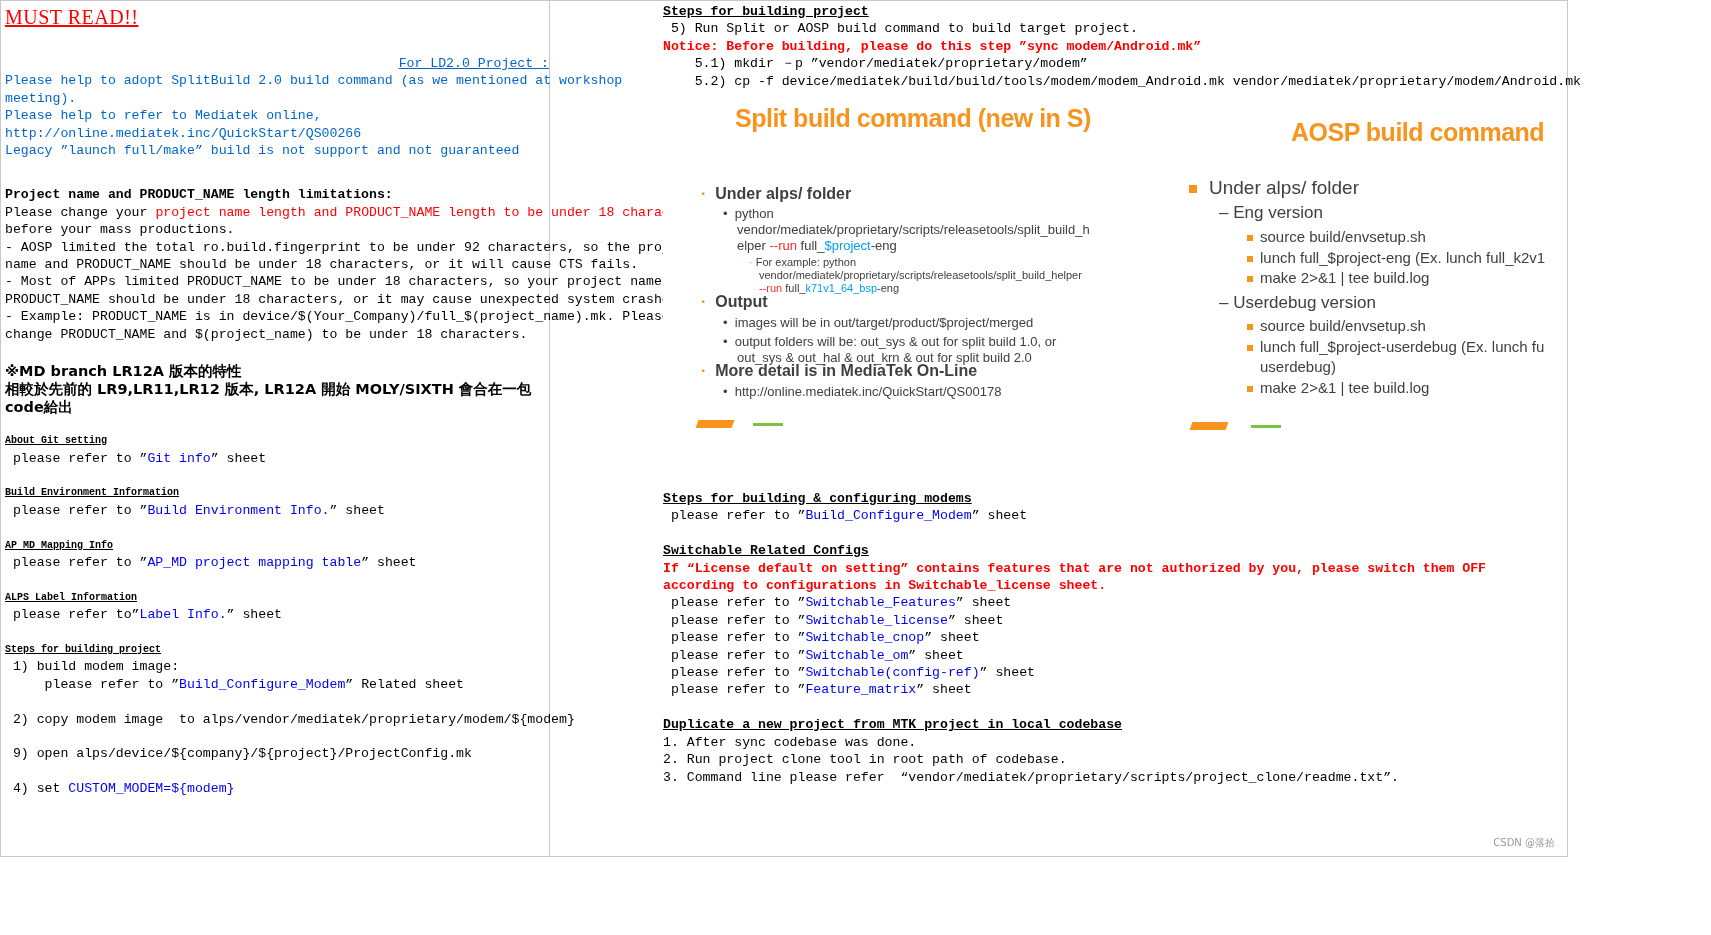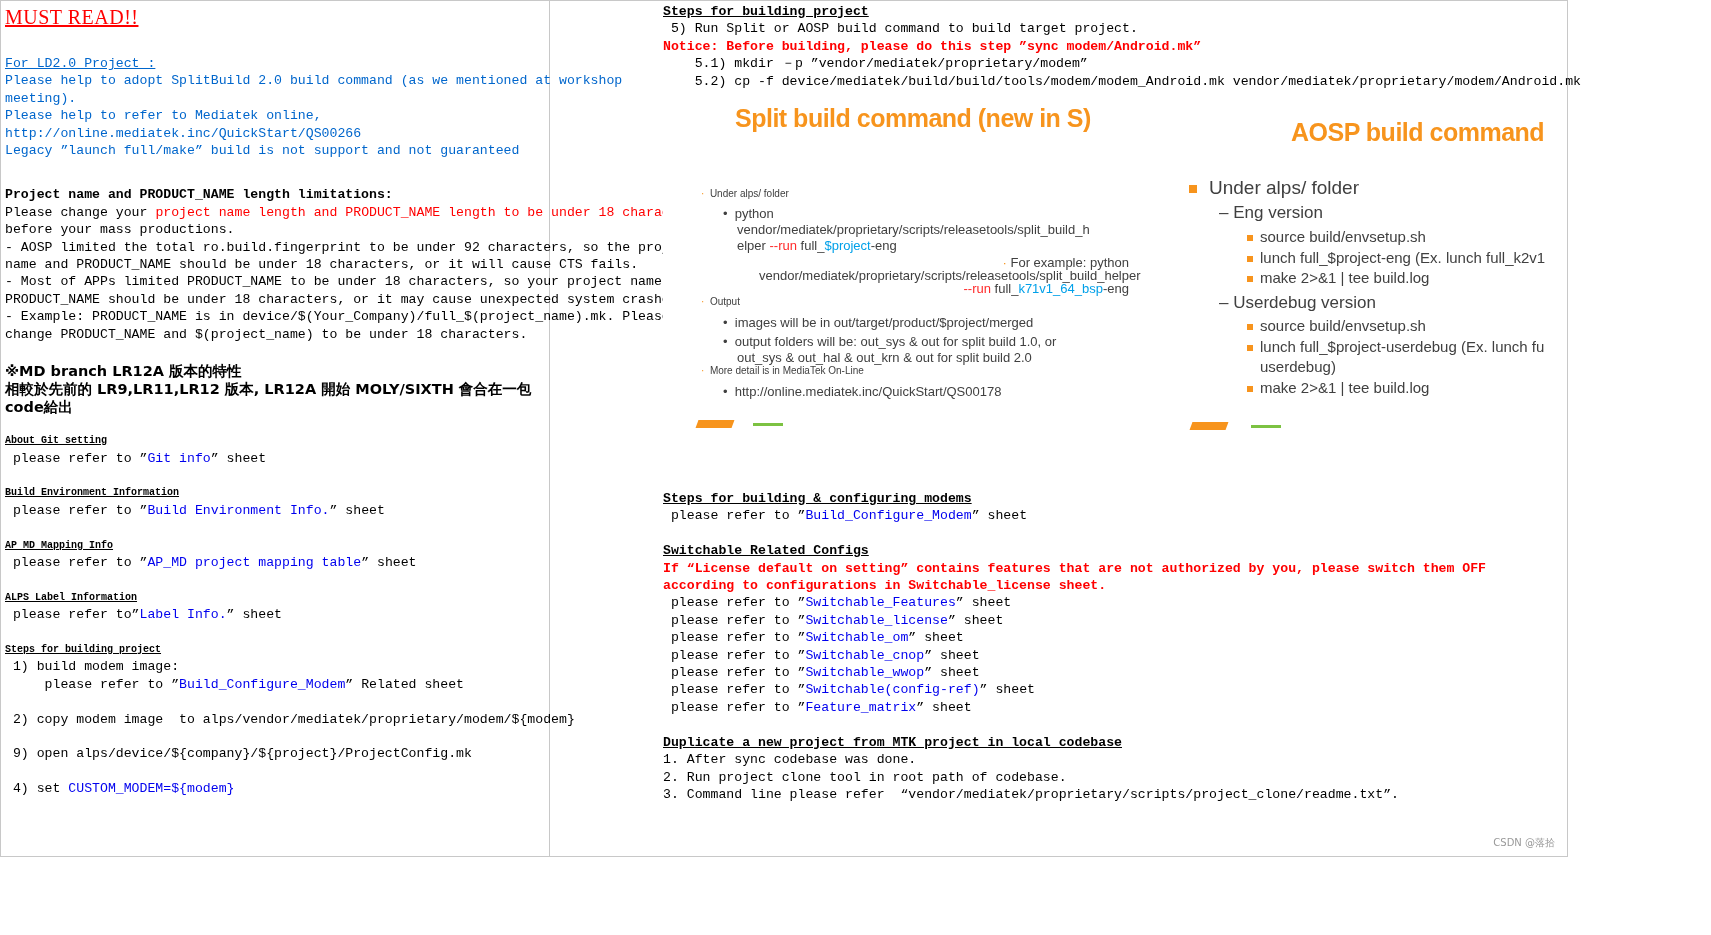--- a/index.html
+++ b/index.html
@@ -11,35 +11,35 @@
                 border-right: 1px solid #c8c8c8; box-sizing: border-box; padding: 4px 0 0 4px; }
     .col-right { position: absolute; left: 660px; top: 0; width: 906px; height: 855px;
                  box-sizing: border-box; padding: 2px 0 0 2px; }
     .ln { font-size: 13.2px; line-height: 17.4px; white-space: pre; color: #000; }
     .title { font-size: 20px; line-height: 24px; color: #ff0000; text-decoration: underline;
              font-family: "Liberation Serif", "DejaVu Serif", serif; letter-spacing: 0.5px; }
     .blue { color: #0066cc; }
     .link { color: #0000ee; }
     .red { color: #ff0000; }
     .bold { font-weight: bold; }
-    .ul { text-decoration: underline; }
+    .ul { text-decoration: underline; text-align: right; }
     .gap { height: 17.4px; }
     .gap2 { height: 26px; }
     .heading { font-size: 10px; line-height: 17.4px; font-weight: bold; text-decoration: underline; color: #000; }
     .right-heading { font-size: 13.2px; line-height: 17.4px; font-weight: bold; text-decoration: underline; color: #000; }
     .cjk { font-family: "DejaVu Sans", sans-serif; font-size: 14.5px; line-height: 18px; font-weight: bold; }
 
     
     .slides { position: relative; width: 904px; height: 350px; margin-top: 6px; background: #fff; }
     .slide-title { position: absolute; font-family: "Liberation Sans", "DejaVu Sans", sans-serif;
                    color: #f7941d; font-weight: bold; white-space: nowrap; letter-spacing: -0.5px; }
     .slide { position: absolute; font-family: "Liberation Sans", "DejaVu Sans", sans-serif; color: #404040; }
-    .s1 { font-size: 10px; line-height: 20px; }
+    .s1 { font-size: 16px; line-height: 20px; font-weight: bold; }
     .s2 { font-size: 13px; line-height: 16px; }
-    .s3 { font-size: 13px; line-height: 13px; text-align: right; }
+    .s3 { font-size: 11px; line-height: 13px; }
     .r1 { font-size: 19px; line-height: 24px; }
     .r2 { font-size: 17px; line-height: 22px; }
     .r3 { font-size: 15px; line-height: 20.5px; }
     .dot-or { color: #f7941d; }
     .sq { display: inline-block; width: 6px; height: 6px; background: #f7941d; margin-right: 7px; vertical-align: middle; }
     .sq.big { width: 8px; height: 8px; margin-right: 12px; }
     .cyan { color: #00a0e9; }
     .rr { color: #ff2a2a; }
     .logo { position: absolute; height: 8px; }
     .logo-mtk { width: 36px; background: #f7941d; transform: skewX(-20deg); }
@@ -160,23 +160,22 @@
     <div class="gap" style="height:44px"></div>
     <div class="right-heading">Steps for building &amp; configuring modems</div>
     <div class="ln"><span> please refer to ”</span><span class="link">Build_Configure_Modem</span><span>” sheet</span></div>
     <div class="gap"></div>
 
     <div class="right-heading">Switchable Related Configs</div>
     <div class="ln red bold">If “License default on setting” contains features that are not authorized by you, please switch them OFF</div>
     <div class="ln red bold">according to configurations in Switchable_license sheet.</div>
     <div class="ln"><span> please refer to ”</span><span class="link">Switchable_Features</span><span>” sheet</span></div>
     <div class="ln"><span> please refer to ”</span><span class="link">Switchable_license</span><span>” sheet</span></div>
+    <div class="ln"><span> please refer to ”</span><span class="link">Switchable_cnop</span><span>” sheet</span></div>
     <div class="ln"><span> please refer to ”</span><span class="link">Switchable_om</span><span>” sheet</span></div>
-    <div class="ln"><span> please refer to ”</span><span class="link">Switchable_cnop</span><span>” sheet</span></div>
-    <div class="ln"><span> please refer to ”</span><span class="link">Switchable_wwop</span><span>” sheet</span></div>
     <div class="ln"><span> please refer to ”</span><span class="link">Switchable(config-ref)</span><span>” sheet</span></div>
     <div class="ln"><span> please refer to ”</span><span class="link">Feature_matrix</span><span>” sheet</span></div>
     <div class="gap"></div>
 
     <div class="right-heading">Duplicate a new project from MTK project in local codebase</div>
     <div class="ln">1. After sync codebase was done.</div>
     <div class="ln">2. Run project clone tool in root path of codebase.</div>
     <div class="ln">3. Command line please refer  “vendor/mediatek/proprietary/scripts/project_clone/readme.txt”.</div>
   </div>
 

